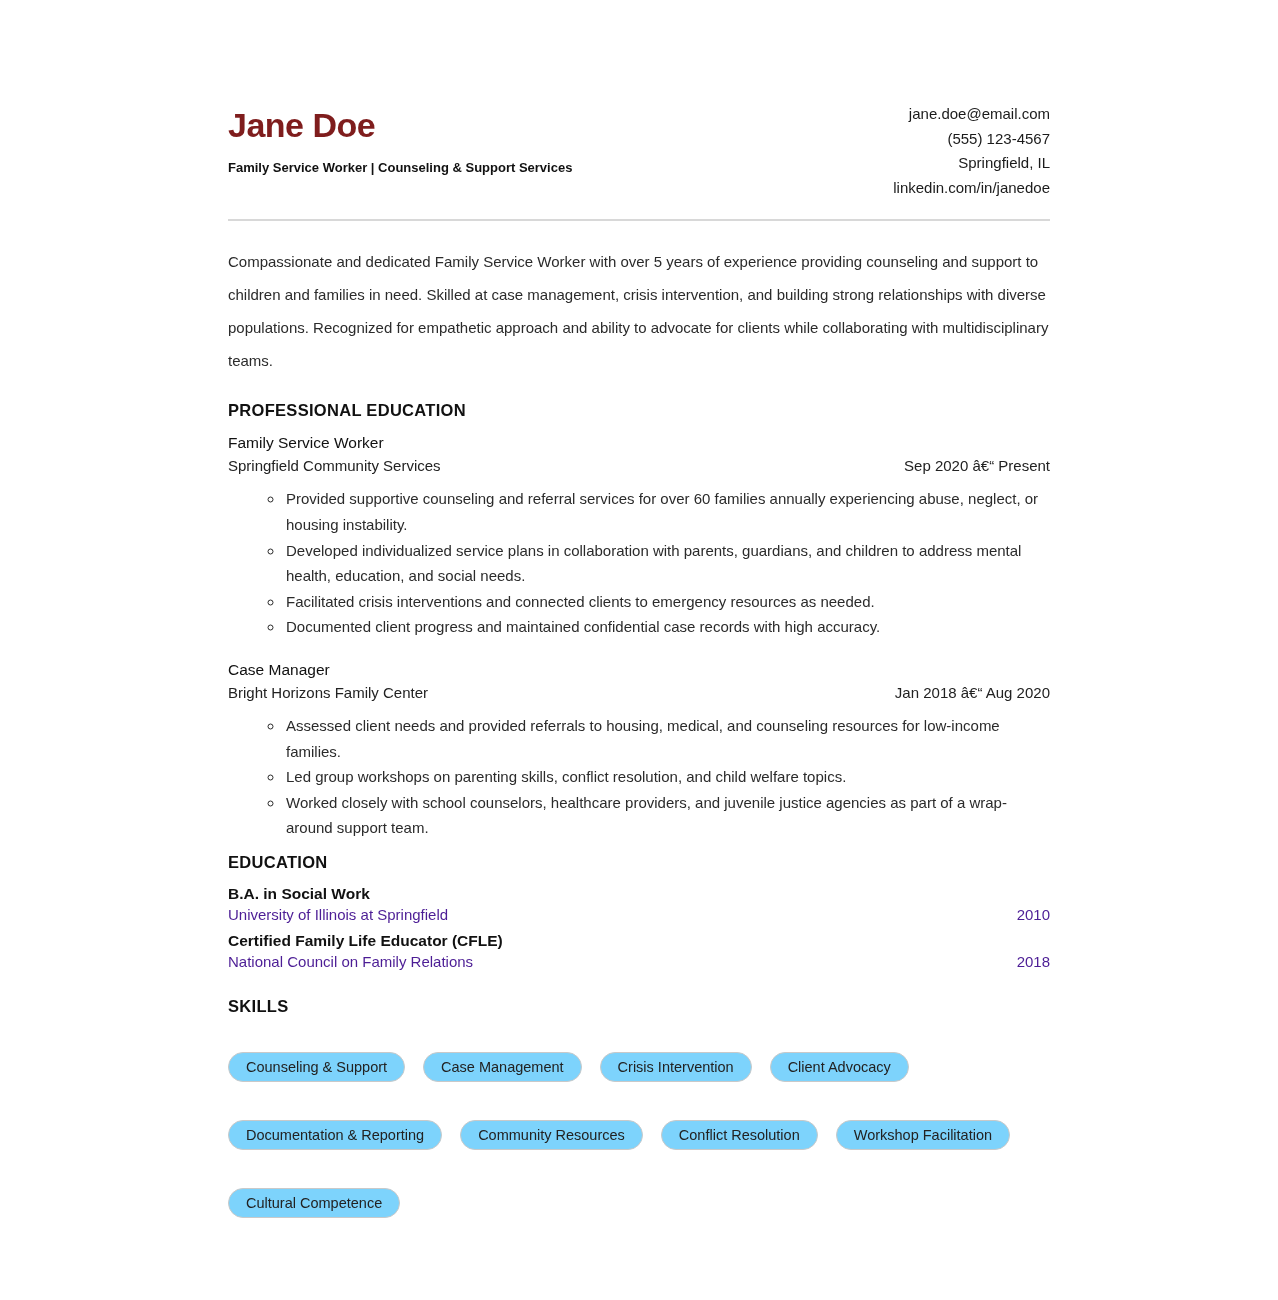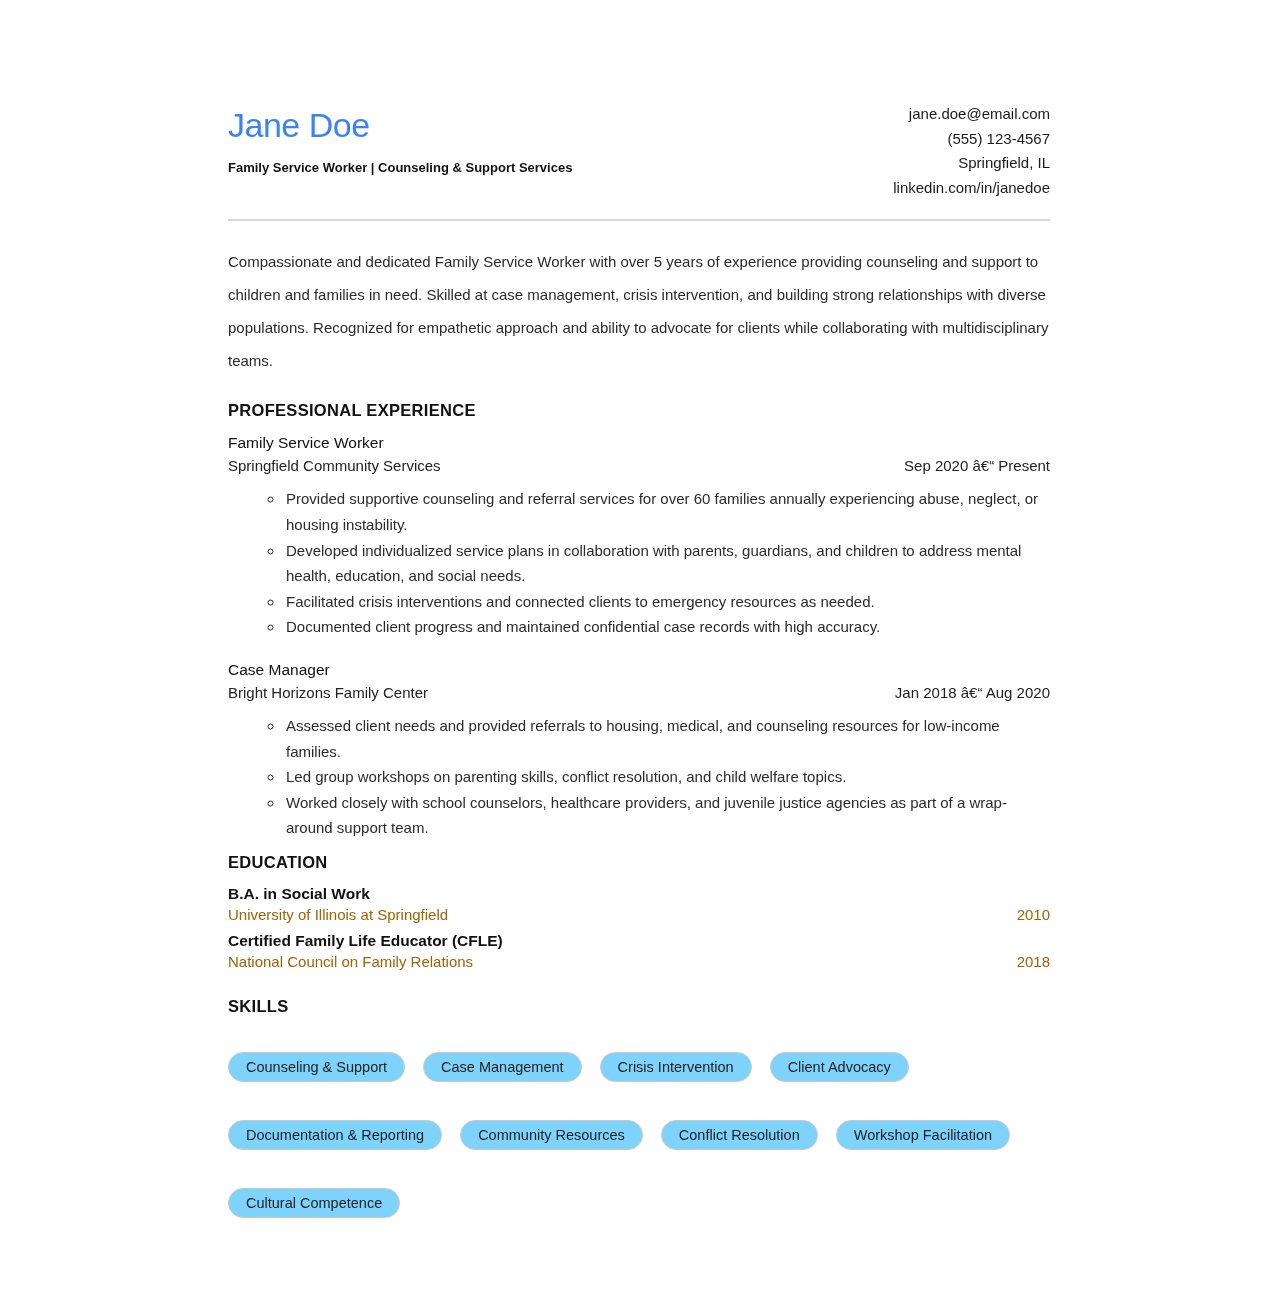--- a/index.html
+++ b/index.html
@@ -9,21 +9,21 @@
     margin: 0 auto;
     font-family: "Liberation Sans", "DejaVu Sans", sans-serif;
     color: #2b2b2b;
     -webkit-font-smoothing: antialiased;
   }
   .page { width: 822px; margin: 0 auto; padding-top: 101px; padding-bottom: 130px; }
 
   
   .header { display: flex; justify-content: space-between; align-items: flex-start; }
   .candidate-name {
-    font-size: 34px; font-weight: 400; color: #3b82f6;
+    font-size: 34px; font-weight: 700; color: #7f1d1d;
     margin: 6px 0 0 0; line-height: 1.1; letter-spacing: -0.5px;
   }
   .candidate-title { margin-top: 16px; font-size: 13px; font-weight: 700; color: #111111; }
   .contact-block { text-align: right; font-size: 15px; line-height: 24.6px; color: #1b1b1b; padding-top: 1px; }
   .divider { border: none; border-top: 2px solid #d8d8d8; margin: 19px 0 0 0; height: 0; }
 
   
   .section-heading {
     font-size: 16.5px; font-weight: 700; color: #111111;
     margin: 0; letter-spacing: 0.3px;
@@ -36,21 +36,21 @@
   .job + .job { margin-top: 21px; }
   .job-title { font-size: 15.5px; font-weight: 400; color: #111111; margin: 0; }
   .job-meta { display: flex; justify-content: space-between; margin-top: 5px; font-size: 15px; color: #222222; text-align: center; }
   .job-bullets { margin: 12px 0 0 0; padding-left: 56px; list-style-type: circle; }
   .job-bullets li { font-size: 15px; line-height: 25.6px; color: #2b2b2b; padding-left: 2px; }
 
   .section-education { margin-top: 12px; }
   .edu-entry { margin-top: 13px; }
   .edu-entry + .edu-entry { margin-top: 9px; }
   .edu-title { font-size: 15.5px; font-weight: 700; color: #111111; margin: 0; }
-  .edu-meta { display: flex; justify-content: space-between; margin-top: 3px; font-size: 15px; color: #a16207; }
+  .edu-meta { display: flex; justify-content: space-between; margin-top: 3px; font-size: 15px; color: #4c1d95; }
 
   .section-skills { margin-top: 27px; }
   .pills { display: flex; flex-wrap: wrap; gap: 14px 18px; margin-top: 12px; }
   .pill {
     display: inline-block; border: 1px solid #c9c9c9; border-radius: 999px;
     background: #7dd3fc; padding: 5px 17px; font-size: 14.5px;
     line-height: 18px; color: #222222; white-space: nowrap; margin-top: 24px;
   }
 </style>
 </head>
@@ -71,21 +71,21 @@
     </div>
   </header>
 
   <hr class="divider">
 
   <section class="section-summary">
     <p class="summary-text">Compassionate and dedicated Family Service Worker with over 5 years of experience providing counseling and support to children and families in need. Skilled at case management, crisis intervention, and building strong relationships with diverse populations. Recognized for empathetic approach and ability to advocate for clients while collaborating with multidisciplinary teams.</p>
   </section>
 
   <section class="section-experience">
-    <h2 class="section-heading">PROFESSIONAL EXPERIENCE</h2>
+    <h2 class="section-heading">PROFESSIONAL EDUCATION</h2>
 
     <article class="job">
       <h3 class="job-title">Family Service Worker</h3>
       <div class="job-meta">
         <span>Springfield Community Services</span>
         <span>Sep 2020 â€“ Present</span>
       </div>
       <ul class="job-bullets">
         <li>Provided supportive counseling and referral services for over 60 families annually experiencing abuse, neglect, or housing instability.</li>
         <li>Developed individualized service plans in collaboration with parents, guardians, and children to address mental health, education, and social needs.</li>

